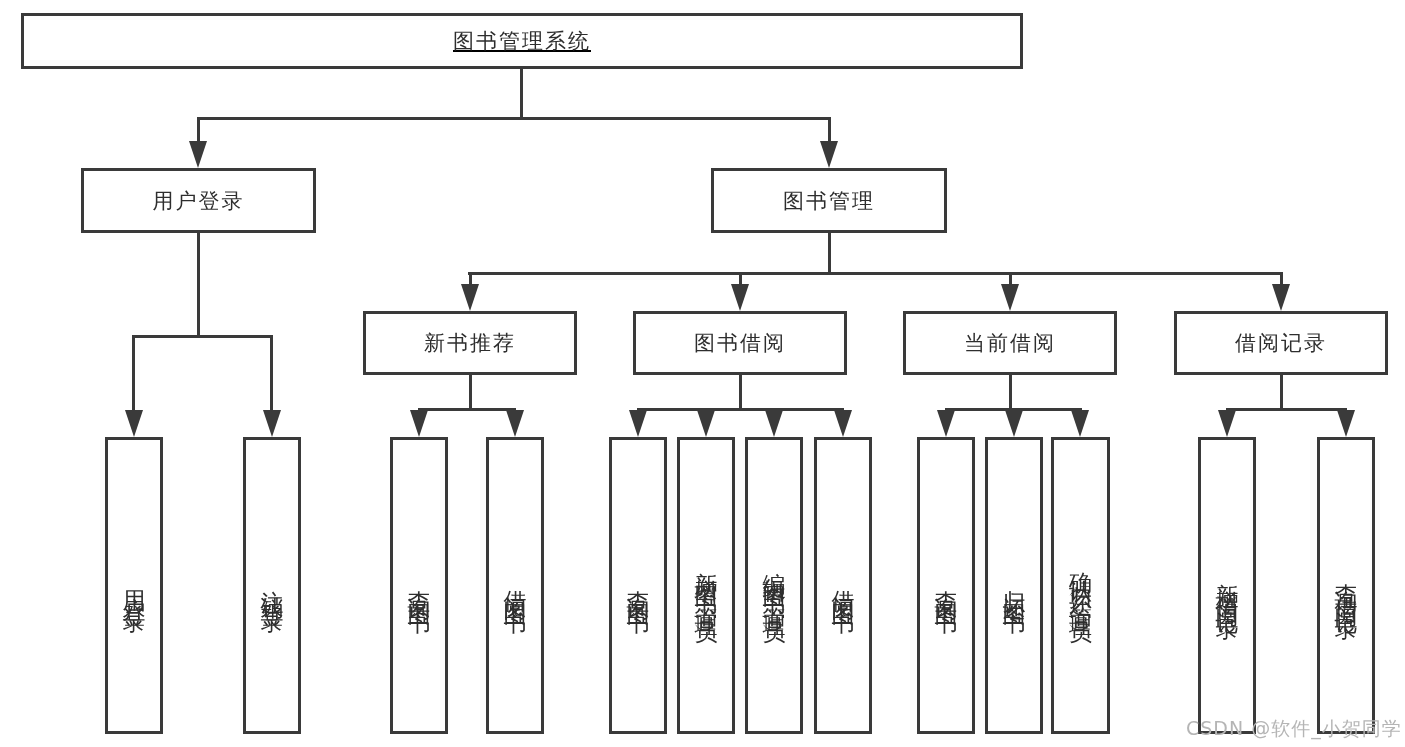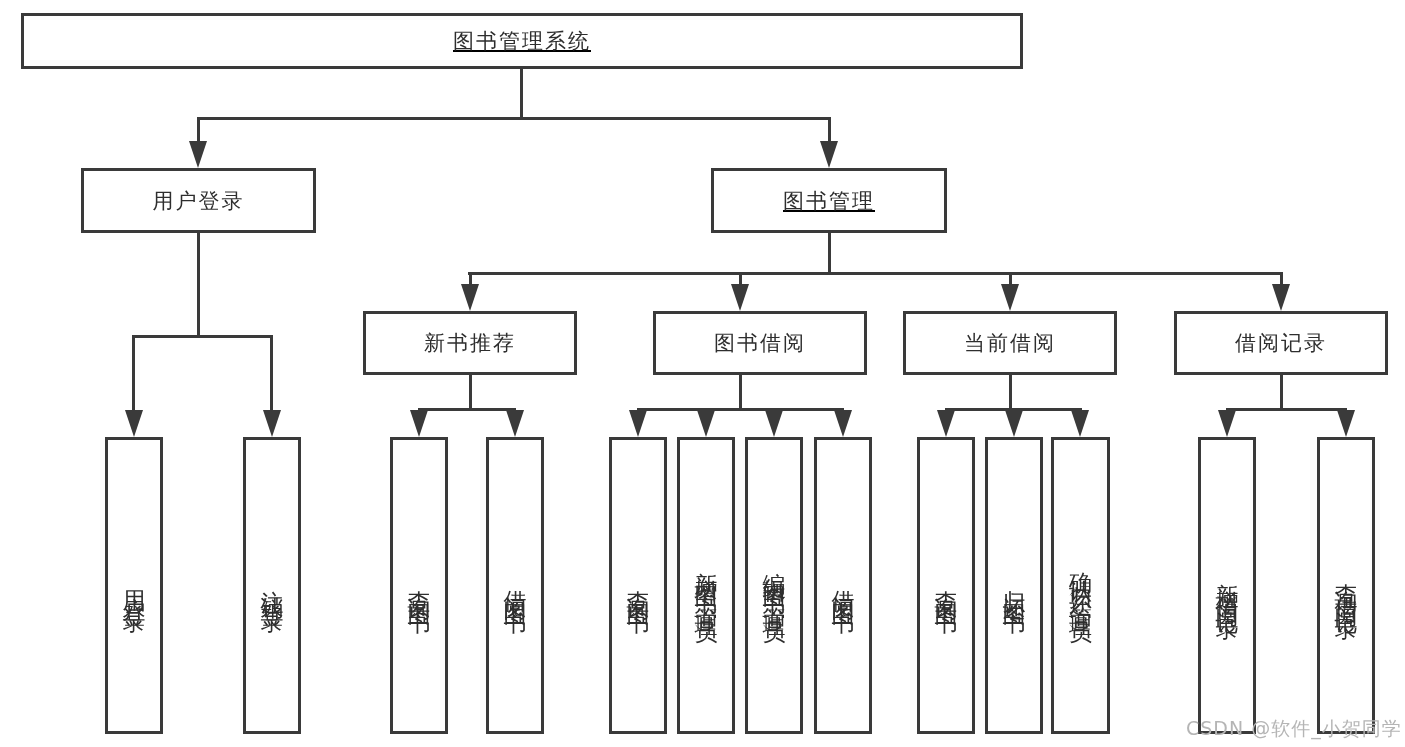--- a/index.html
+++ b/index.html
@@ -71,28 +71,28 @@
 
 <div class="canvas">
 
   <div class="box" style="left:21px;top:13px;width:1002px;height:56px;text-decoration:underline;">
     <span class="h-label">图书管理系统</span>
   </div>
 
   <div class="box" style="left:81px;top:168px;width:235px;height:65px;">
     <span class="h-label">用户登录</span>
   </div>
-  <div class="box" style="left:711px;top:168px;width:236px;height:65px;text-decoration:underline;">
+  <div class="box" style="left:711px;top:168px;width:236px;height:65px;">
     <span class="h-label">图书管理</span>
   </div>
 
   <div class="box" style="left:363px;top:311px;width:214px;height:64px;justify-content:center;">
     <span class="h-label">新书推荐</span>
   </div>
-  <div class="box" style="left:633px;top:311px;width:214px;height:64px;margin-left:20px;">
+  <div class="box" style="left:633px;top:311px;width:214px;height:64px;">
     <span class="h-label">图书借阅</span>
   </div>
   <div class="box" style="left:1174px;top:311px;width:214px;height:64px;">
     <span class="h-label">借阅记录</span>
   </div>
   <div class="box" style="left:903px;top:311px;width:214px;height:64px;">
     <span class="h-label">当前借阅</span>
   </div>
 
   <div class="box" style="left:105px;top:437px;width:58px;height:297px;">

